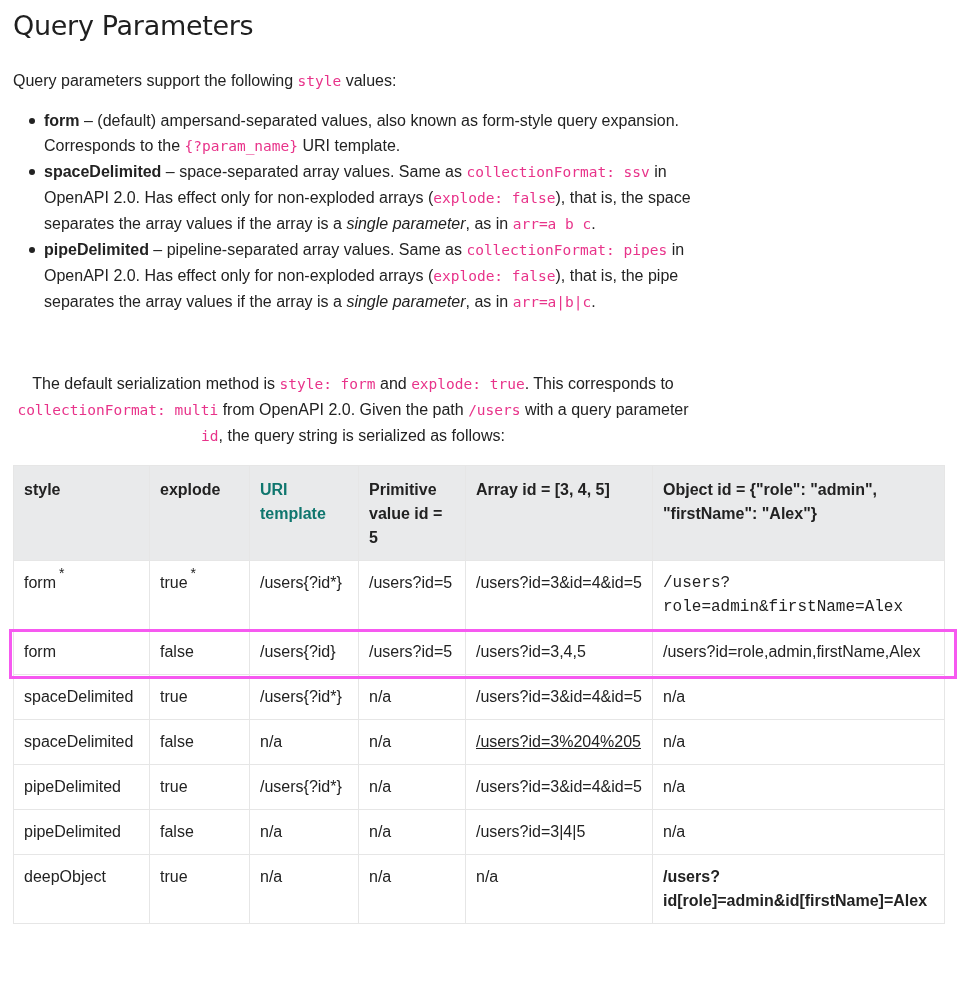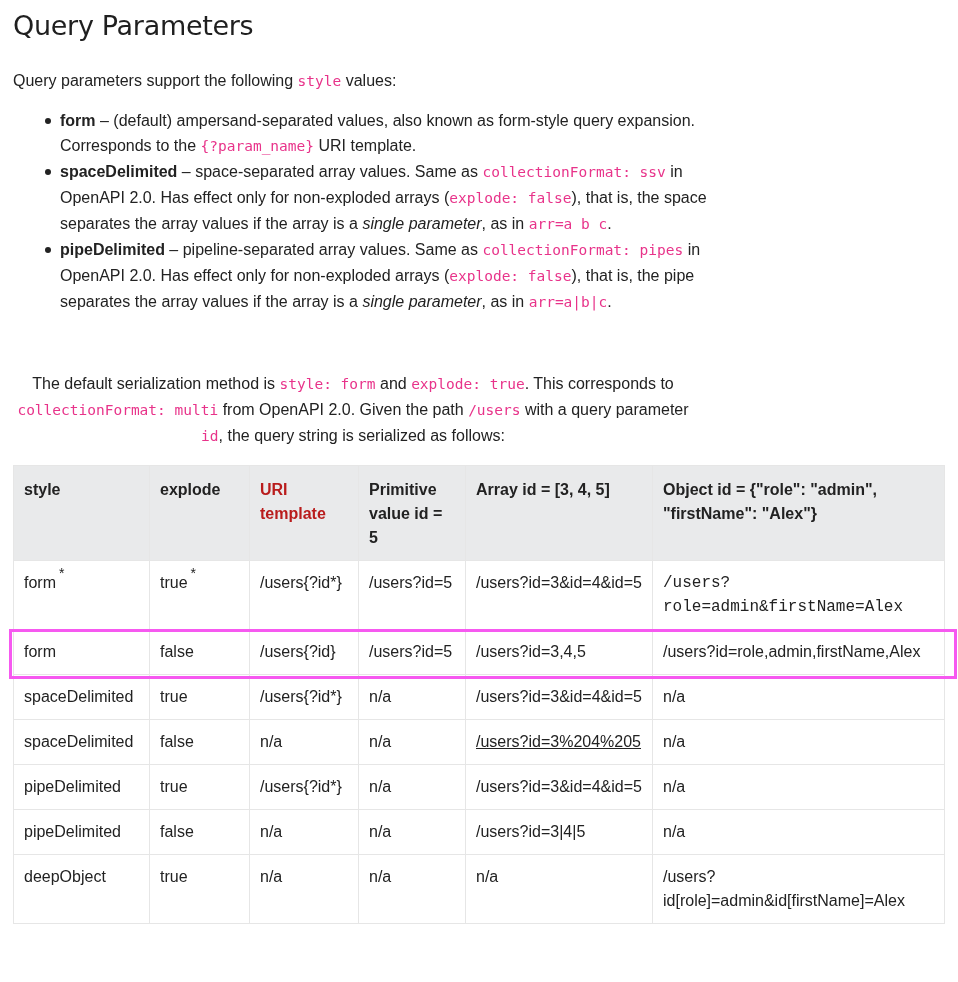--- a/index.html
+++ b/index.html
@@ -20,21 +20,21 @@
     color: #222;
     font-family: "Liberation Sans", "DejaVu Sans", sans-serif;
     font-size: 16px;
     text-align: center;
   }
   code {
     font-family: "DejaVu Sans Mono", "Liberation Mono", monospace;
     color: #e8338a; font-size: 14.5px;
   }
   ul.bullets {
-    position: absolute; left: 40px; top: 108px; width: 700px; margin: 0; padding: 0;
+    position: absolute; left: 24px; top: 108px; width: 700px; margin: 0; padding: 0;
     list-style: none;
     font-family: "Liberation Sans", "DejaVu Sans", sans-serif; font-size: 16px; line-height: 25px;
   }
   ul.bullets li { position: relative; padding-left: 20px; margin: 0; }
   ul.bullets li .dot {
     position: absolute; left: 5px; top: 10px; width: 6px; height: 6px; border-radius: 50%; background: #222;
   }
   b { font-weight: 700; }
   em { font-style: italic; text-align: right; }
 
@@ -43,21 +43,21 @@
     font-family: "Liberation Sans", "DejaVu Sans", sans-serif; font-size: 16px; color: #222;
     table-layout: fixed; width: 931px;
   }
   table.params th, table.params td {
     border: 1px solid #e6e6e6; vertical-align: top; text-align: left;
     padding: 10px 10px 10px 10px; line-height: 24px;
   }
   table.params thead th {
     background: #e9eaeb; font-weight: 700; height: 72px; padding-top: 12px;
   }
-  th.green { color: #b91c1c; }
+  th.green { color: #0f766e; }
   sup.star { font-size: 14px; position: relative; top: -4px; margin-left: 3px; vertical-align: super; line-height: 0; }
   .hl-box {
     position: absolute; left: 9px; top: 629px; width: 942px; height: 44px;
     border: 3px solid #f659f0; box-sizing: content-box; pointer-events: none;
   }
 </style>
 </head>
 <body>
 
 <div class="page">
@@ -143,18 +143,18 @@
         <td><span>n/a</span></td>
         <td style="word-break: break-word;"><span>/users?id=3|4|5</span></td>
         <td style="word-break: break-word;"><span>n/a</span></td>
       </tr>
       <tr>
         <td><span>deepObject</span></td>
         <td><span>true</span></td>
         <td><span>n/a</span></td>
         <td><span>n/a</span></td>
         <td style="word-break: break-word;"><span>n/a</span></td>
-        <td style="word-break: break-word;"><span>/users?id[role]=admin&amp;id[firstName]=Alex</span></td>
+        <td style="word-break: break-word; font-weight: bold;"><span>/users?id[role]=admin&amp;id[firstName]=Alex</span></td>
       </tr>
     </tbody>
 </table>
 
 <div class="hl-box"></div>
 
 </body></html>

